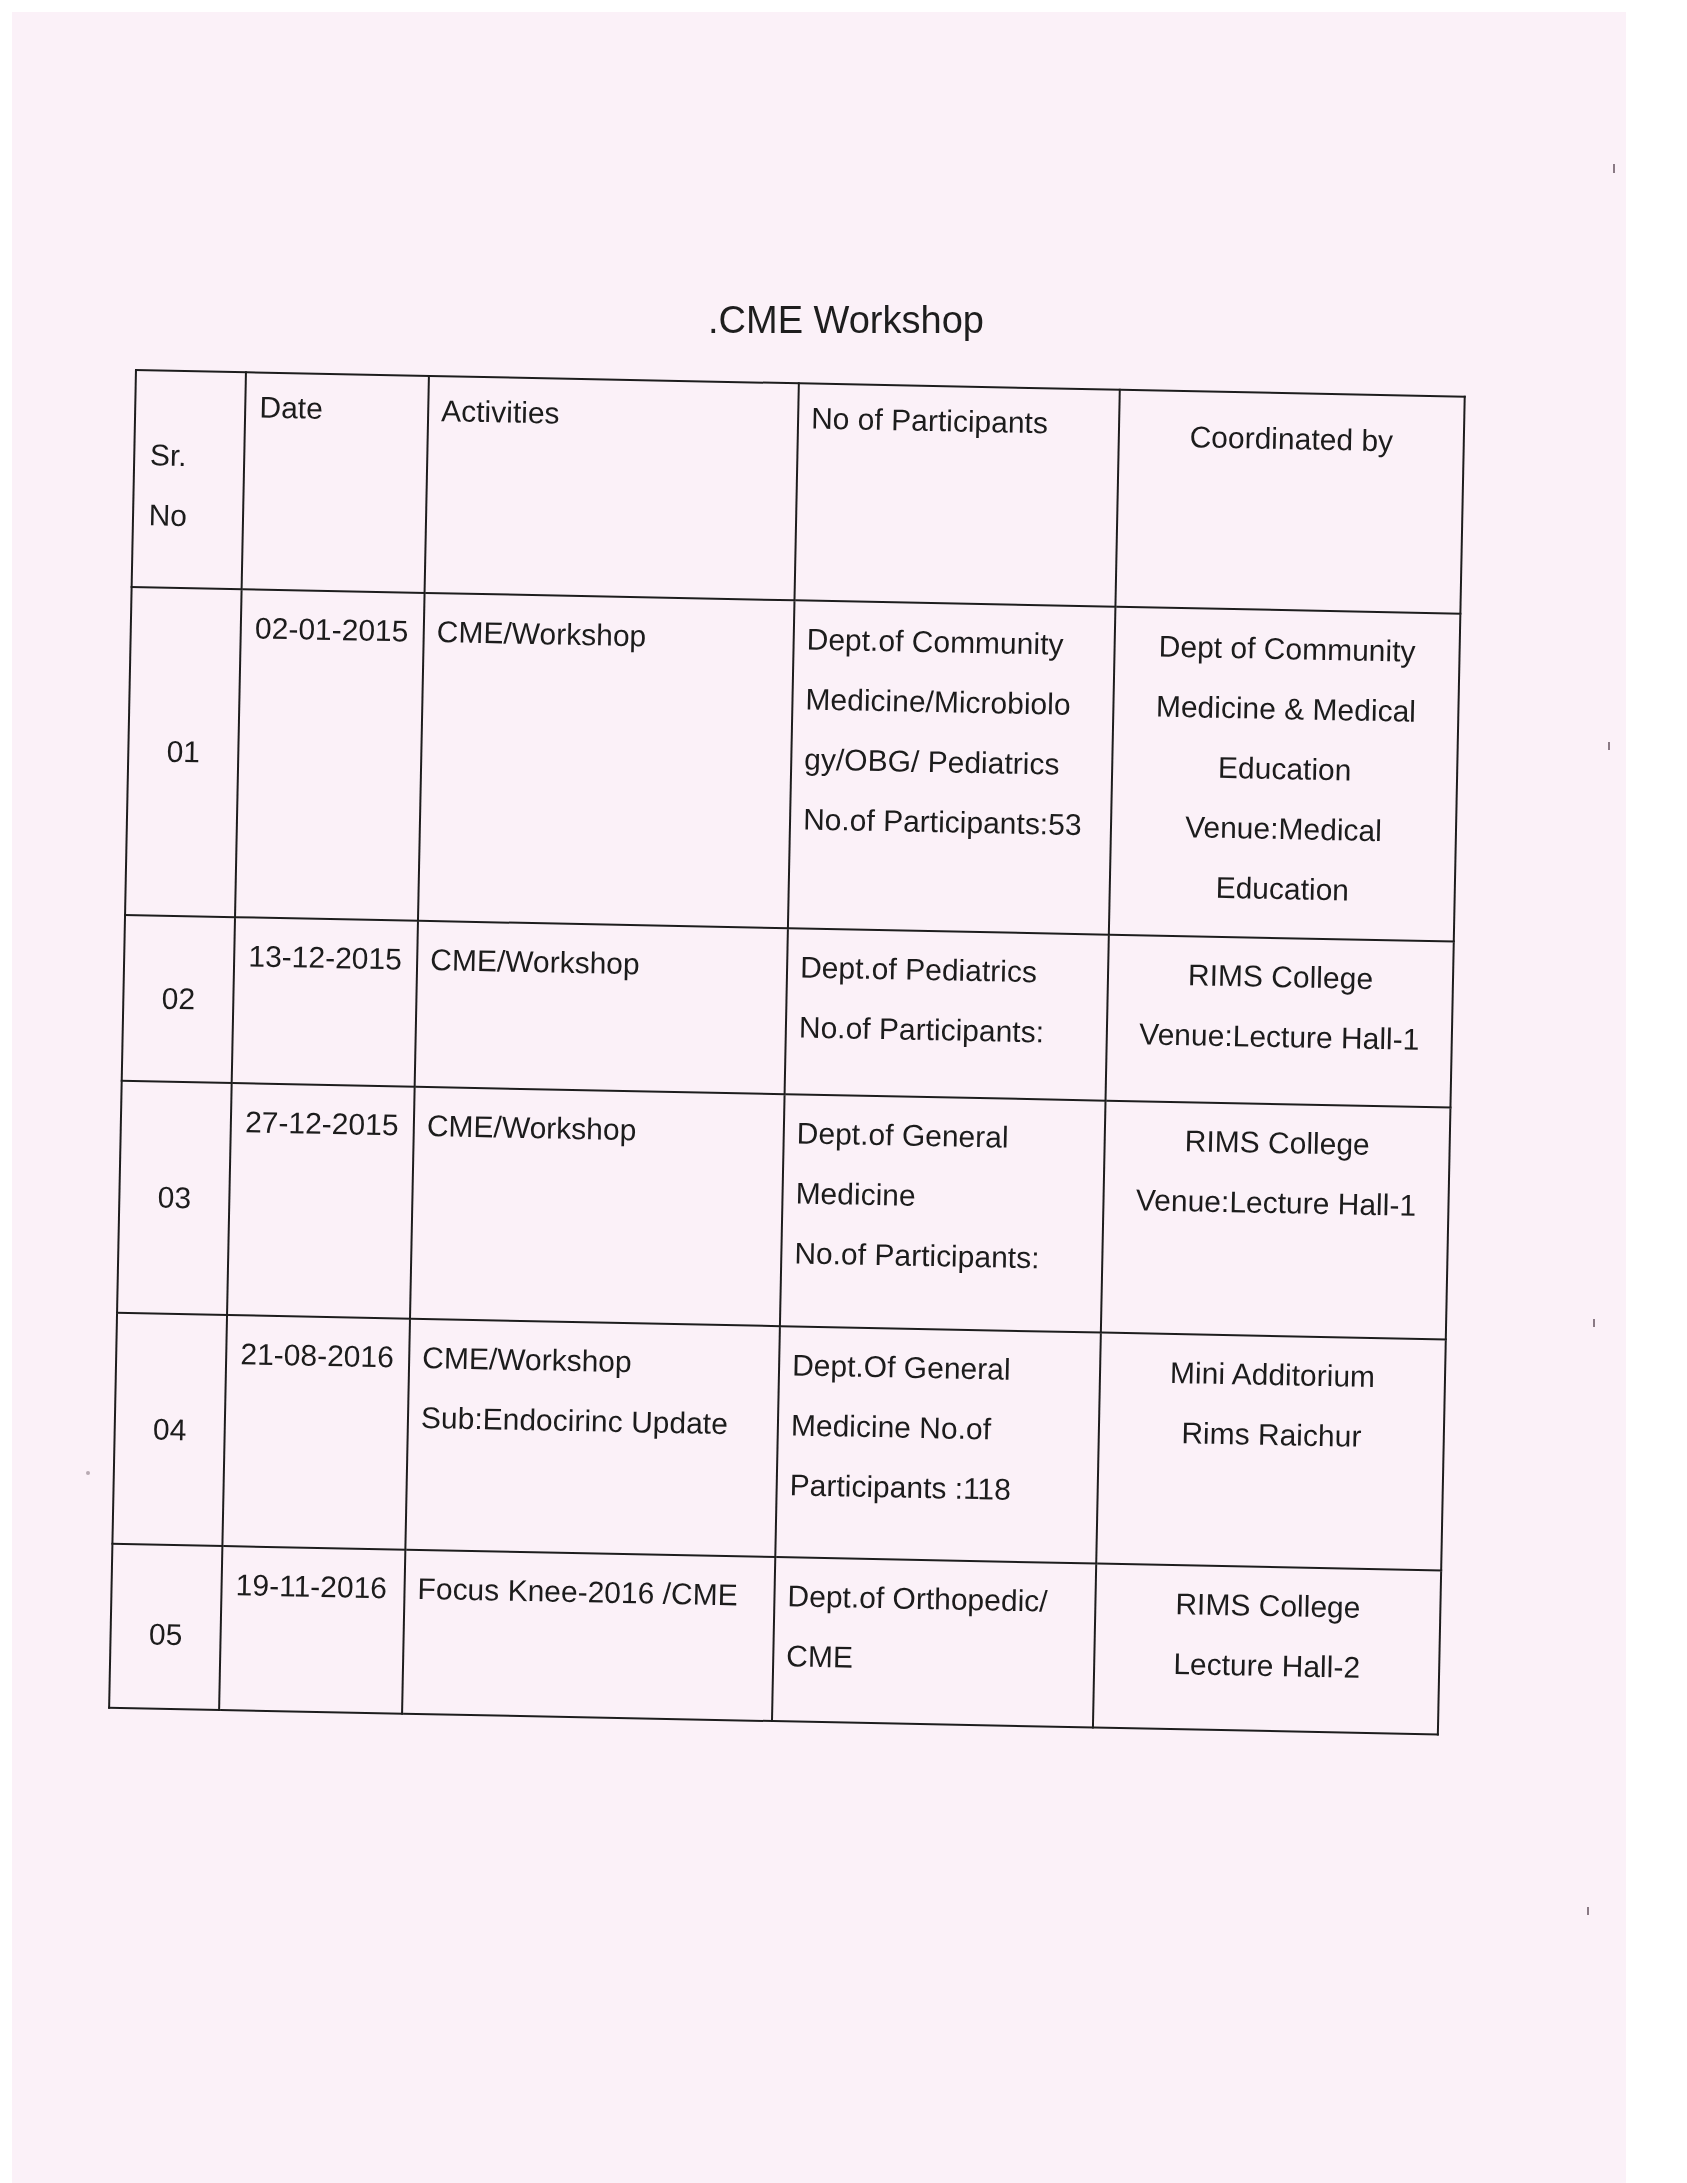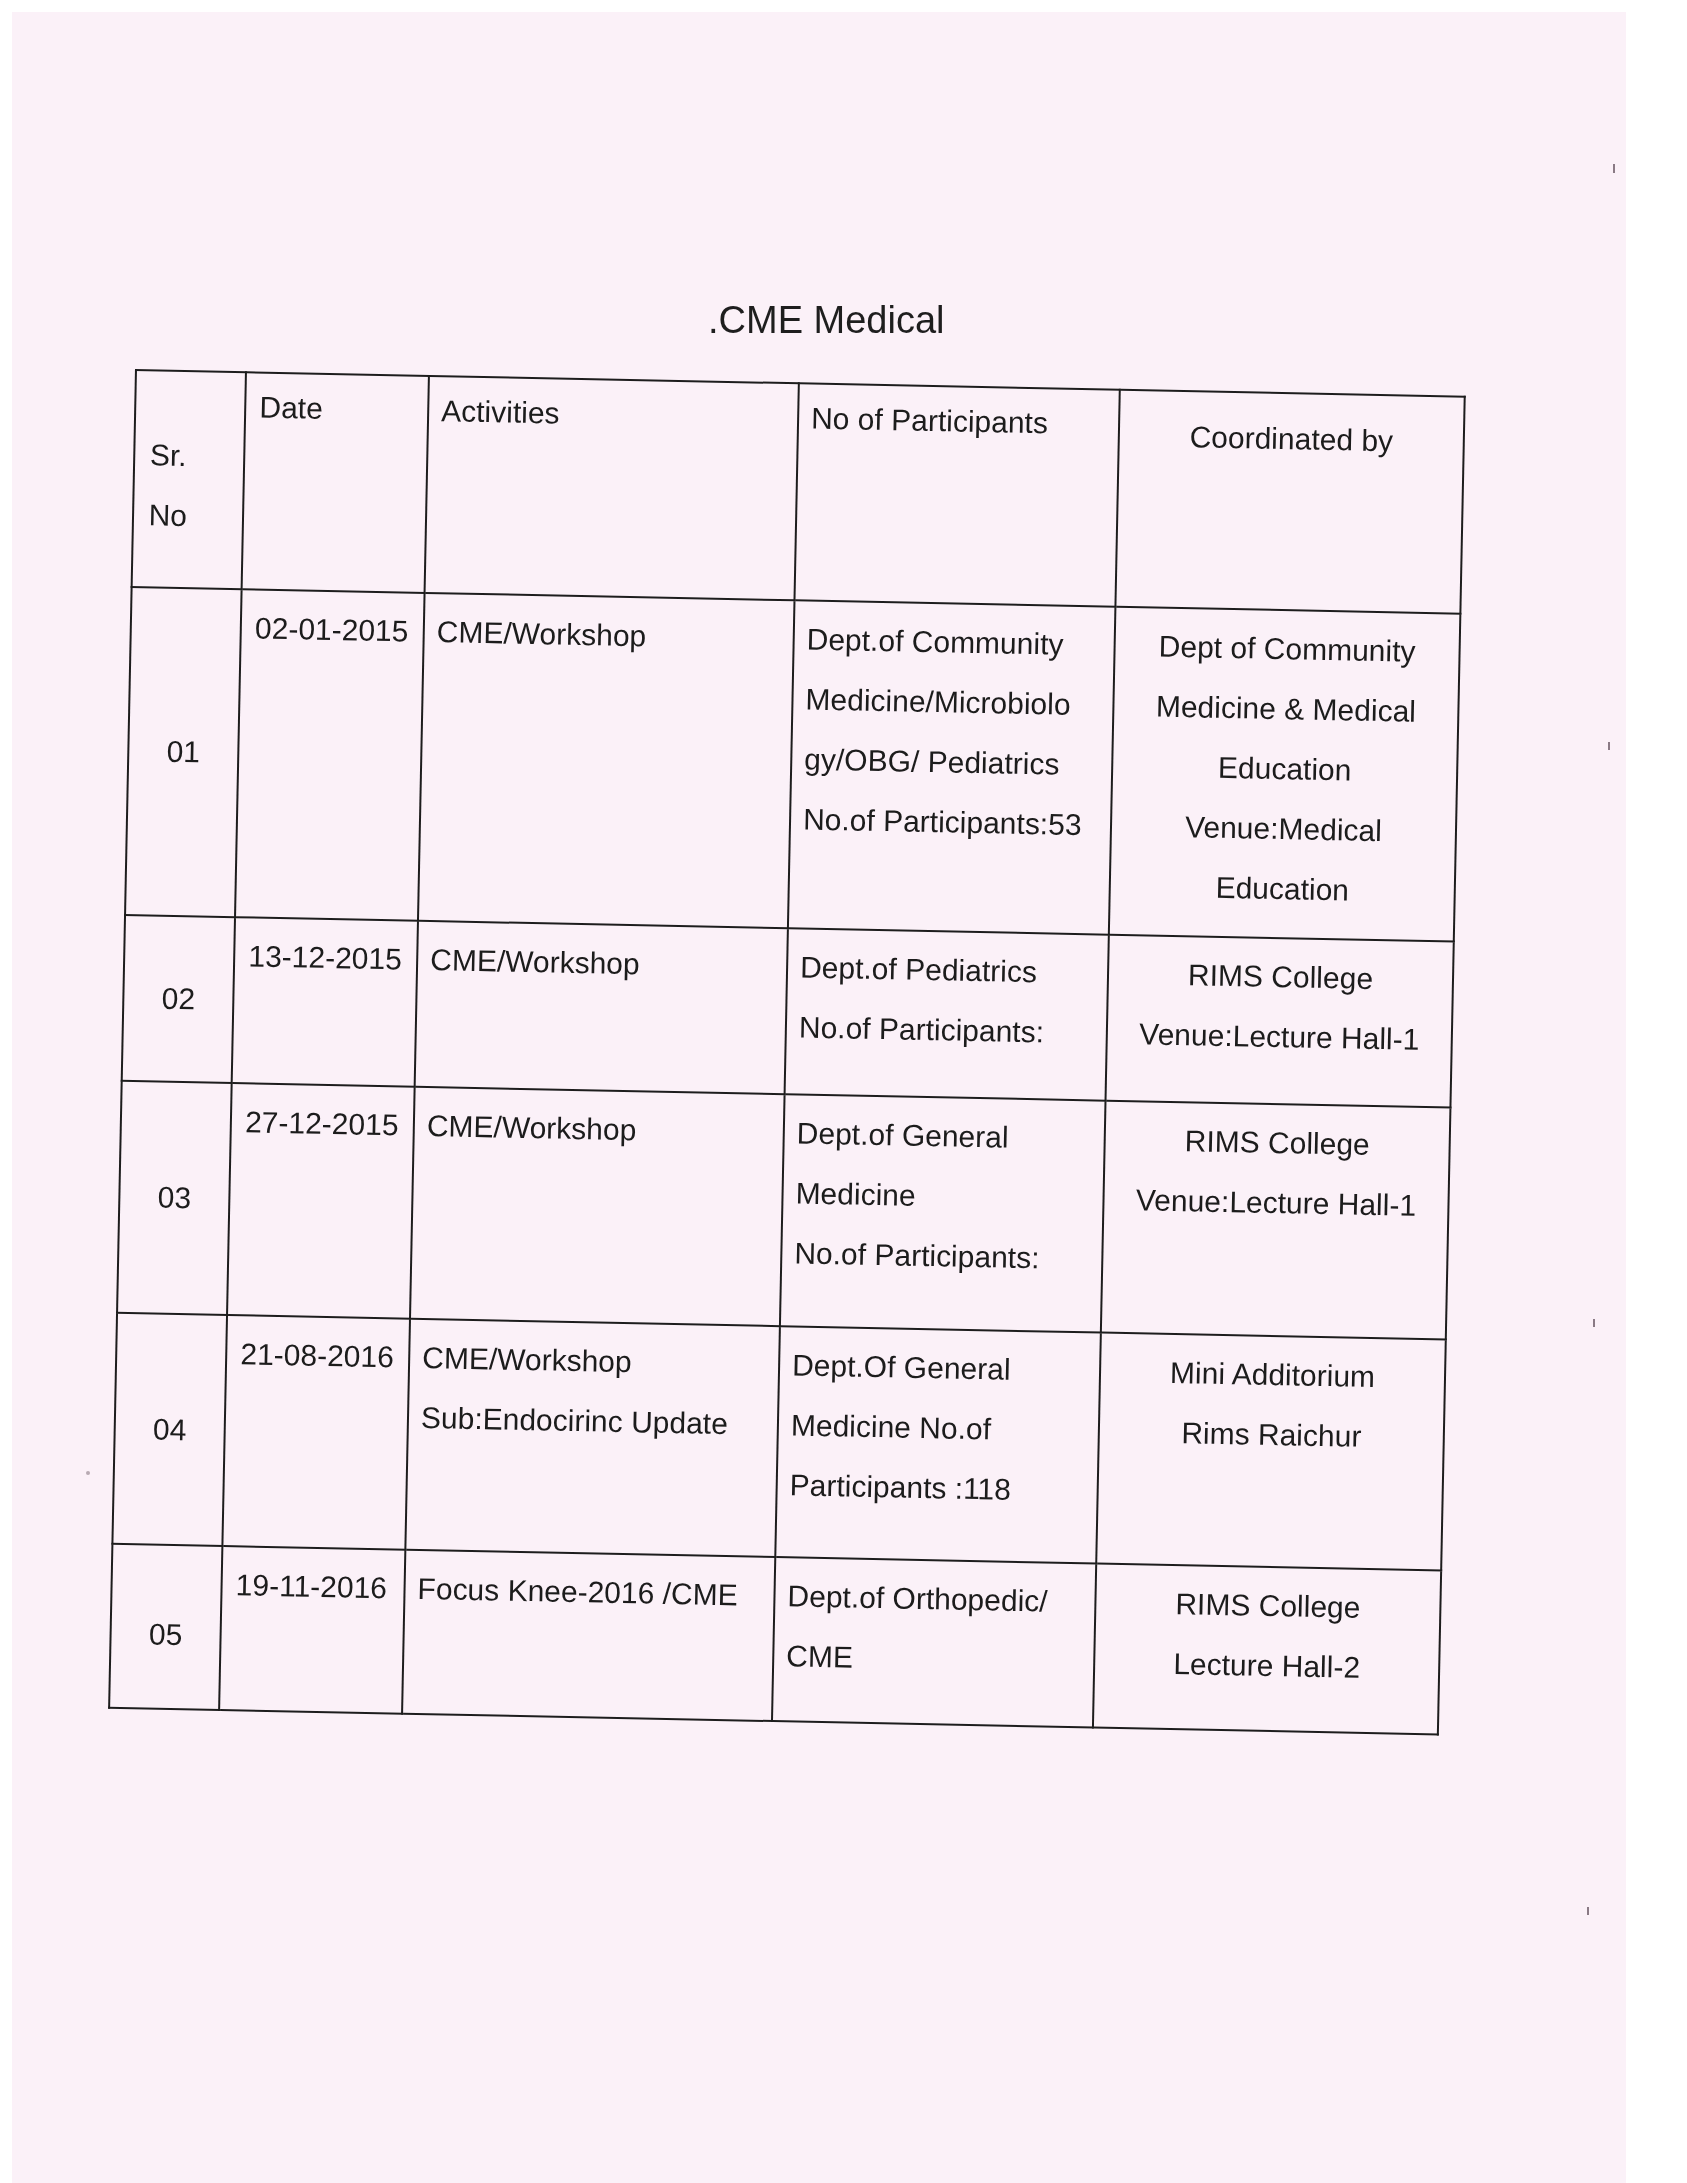--- a/index.html
+++ b/index.html
@@ -49,21 +49,21 @@
 <body>
 
 <div class="page">
   <div class="speck" style="left:1601px;top:152px;width:2px;height:9.3px;"></div>
   <div class="speck" style="left:1596px;top:730px;width:2px;height:8px;"></div>
   <div class="speck" style="left:1581px;top:1307px;width:2px;height:8px;"></div>
   <div class="speck" style="left:1575px;top:1895px;width:2px;height:8px;"></div>
   <div class="speck" style="left:74px;top:1459px;width:4px;height:4px;border-radius:2px;background:#b8aab3;"></div>
 </div>
 
-<div class="title">.CME Medical</div>
+<div class="title">.CME Workshop</div>
 
 <div class="table-wrap">
   <table class="cme">
     <colgroup>
       <col style="width:110px">
       <col style="width:183px">
       <col style="width:370px">
       <col style="width:321px">
       <col style="width:345px">
     </colgroup>

